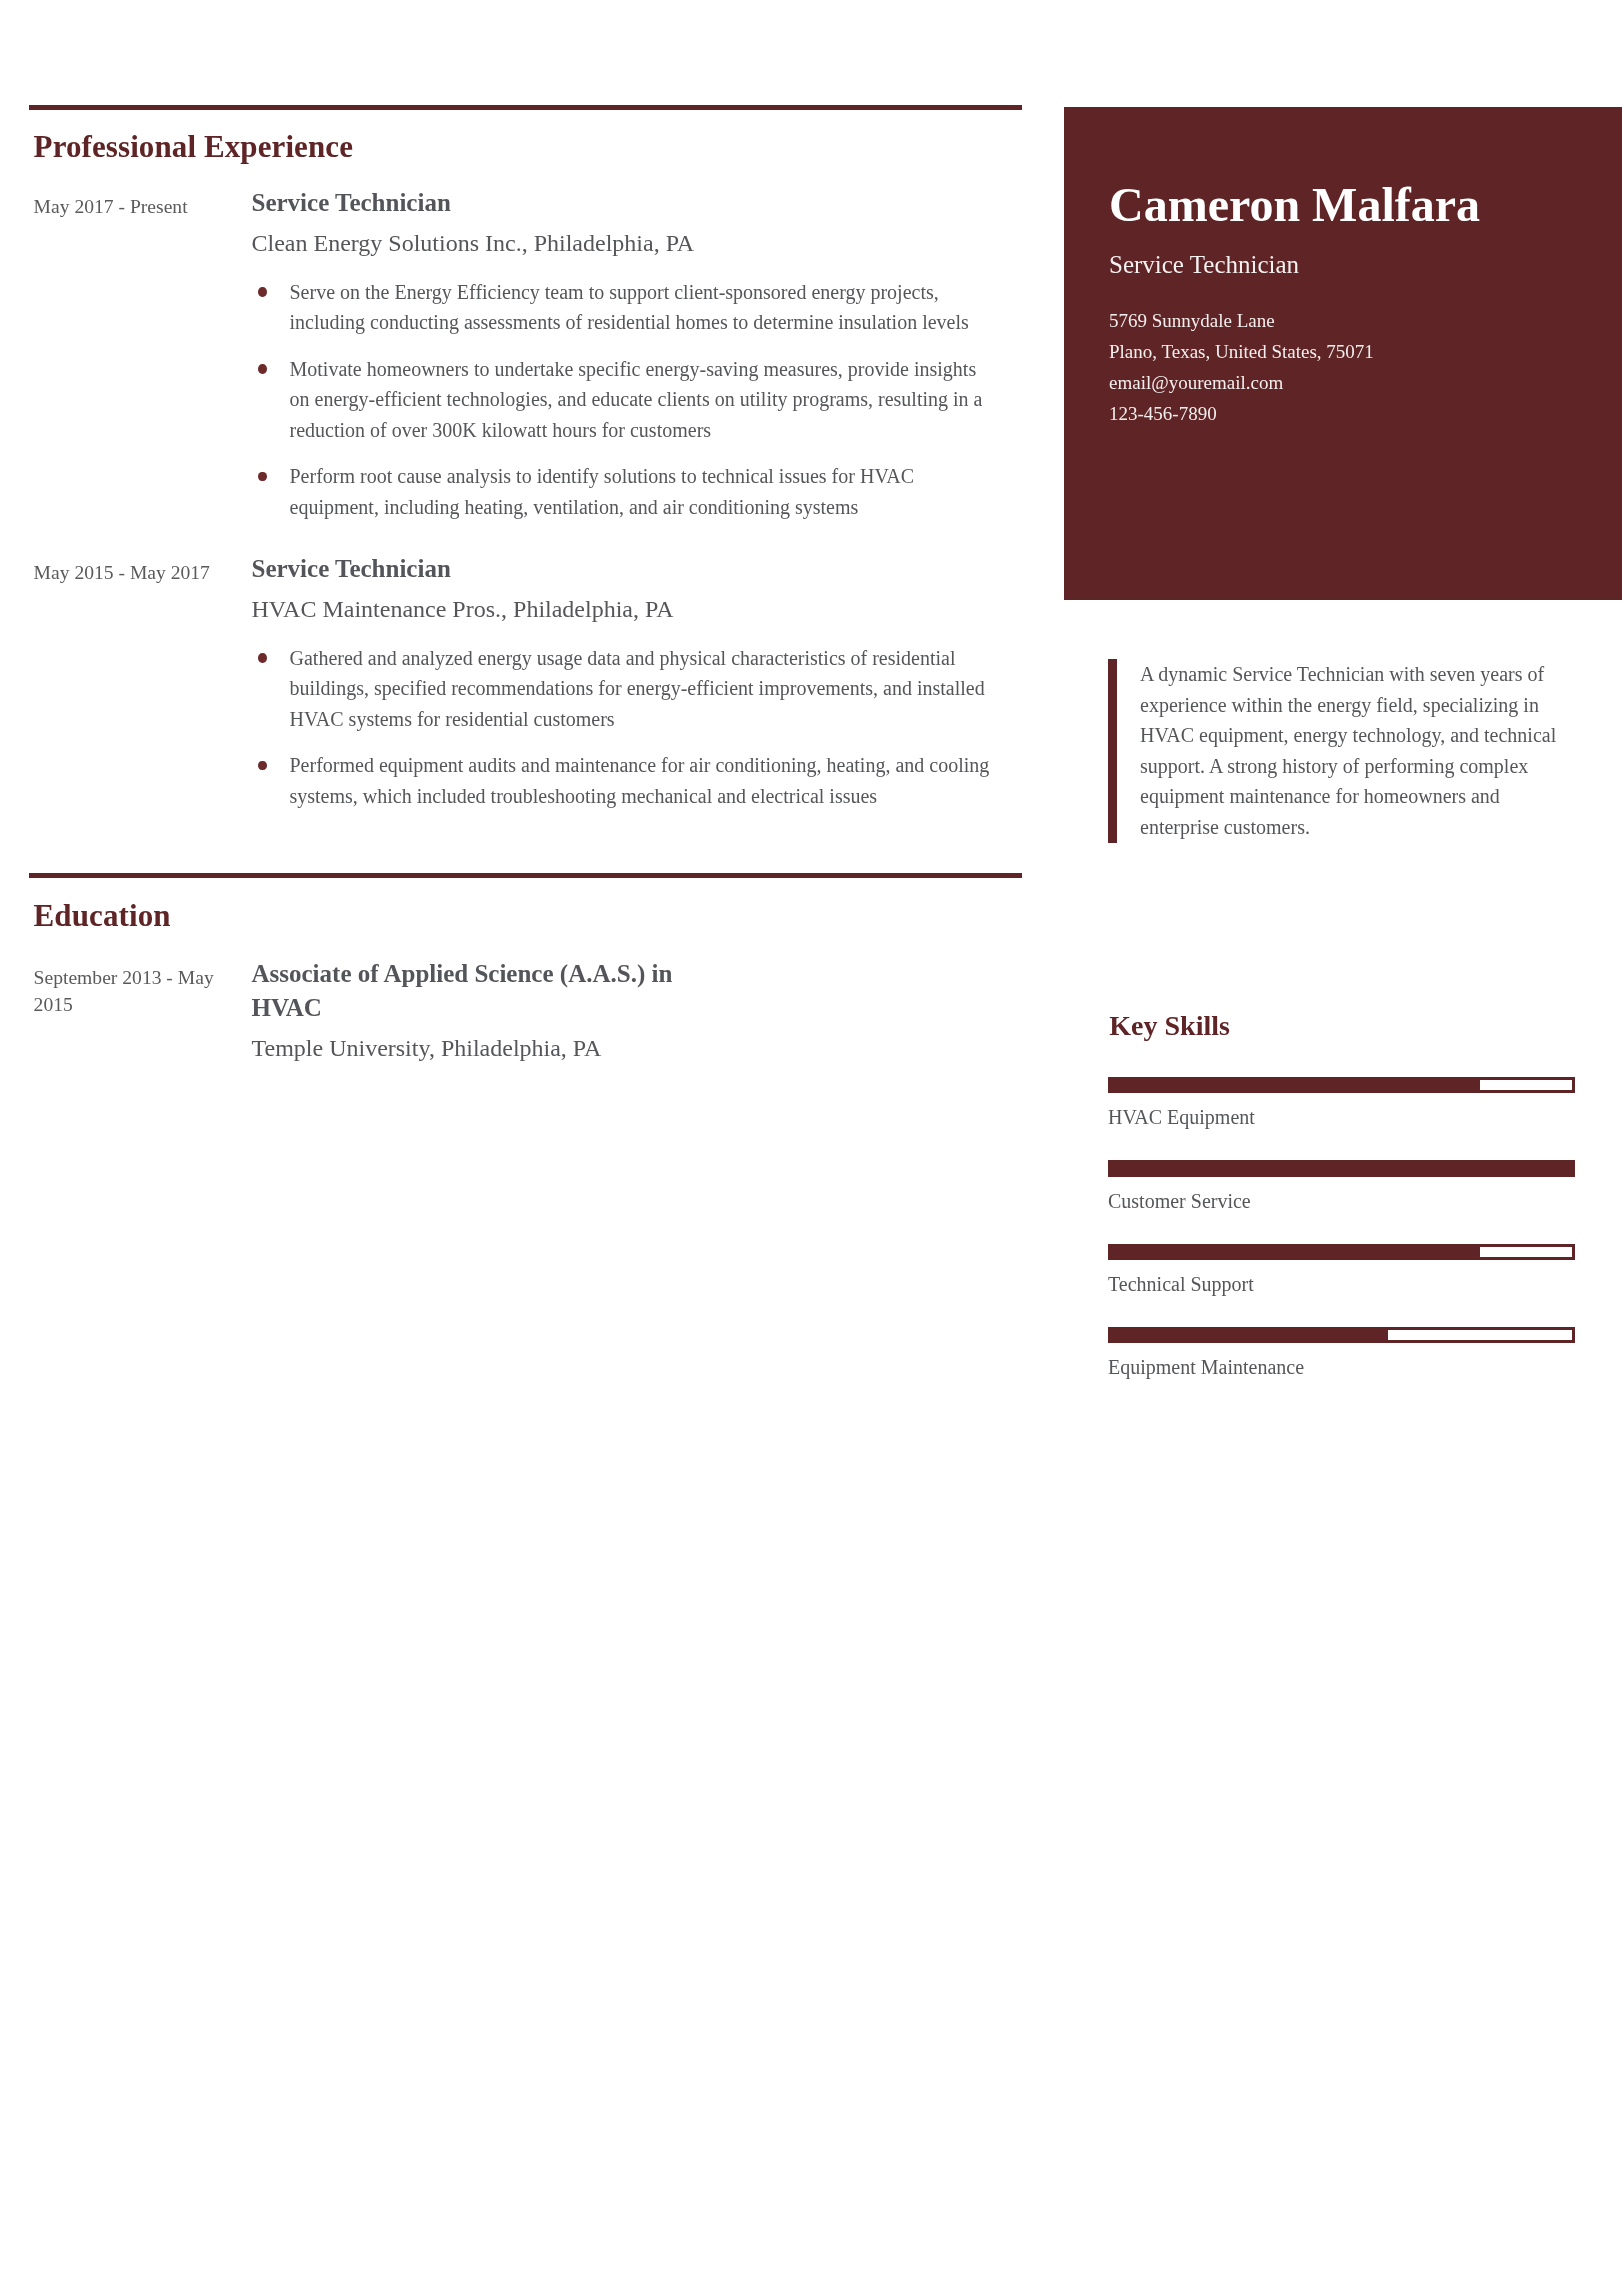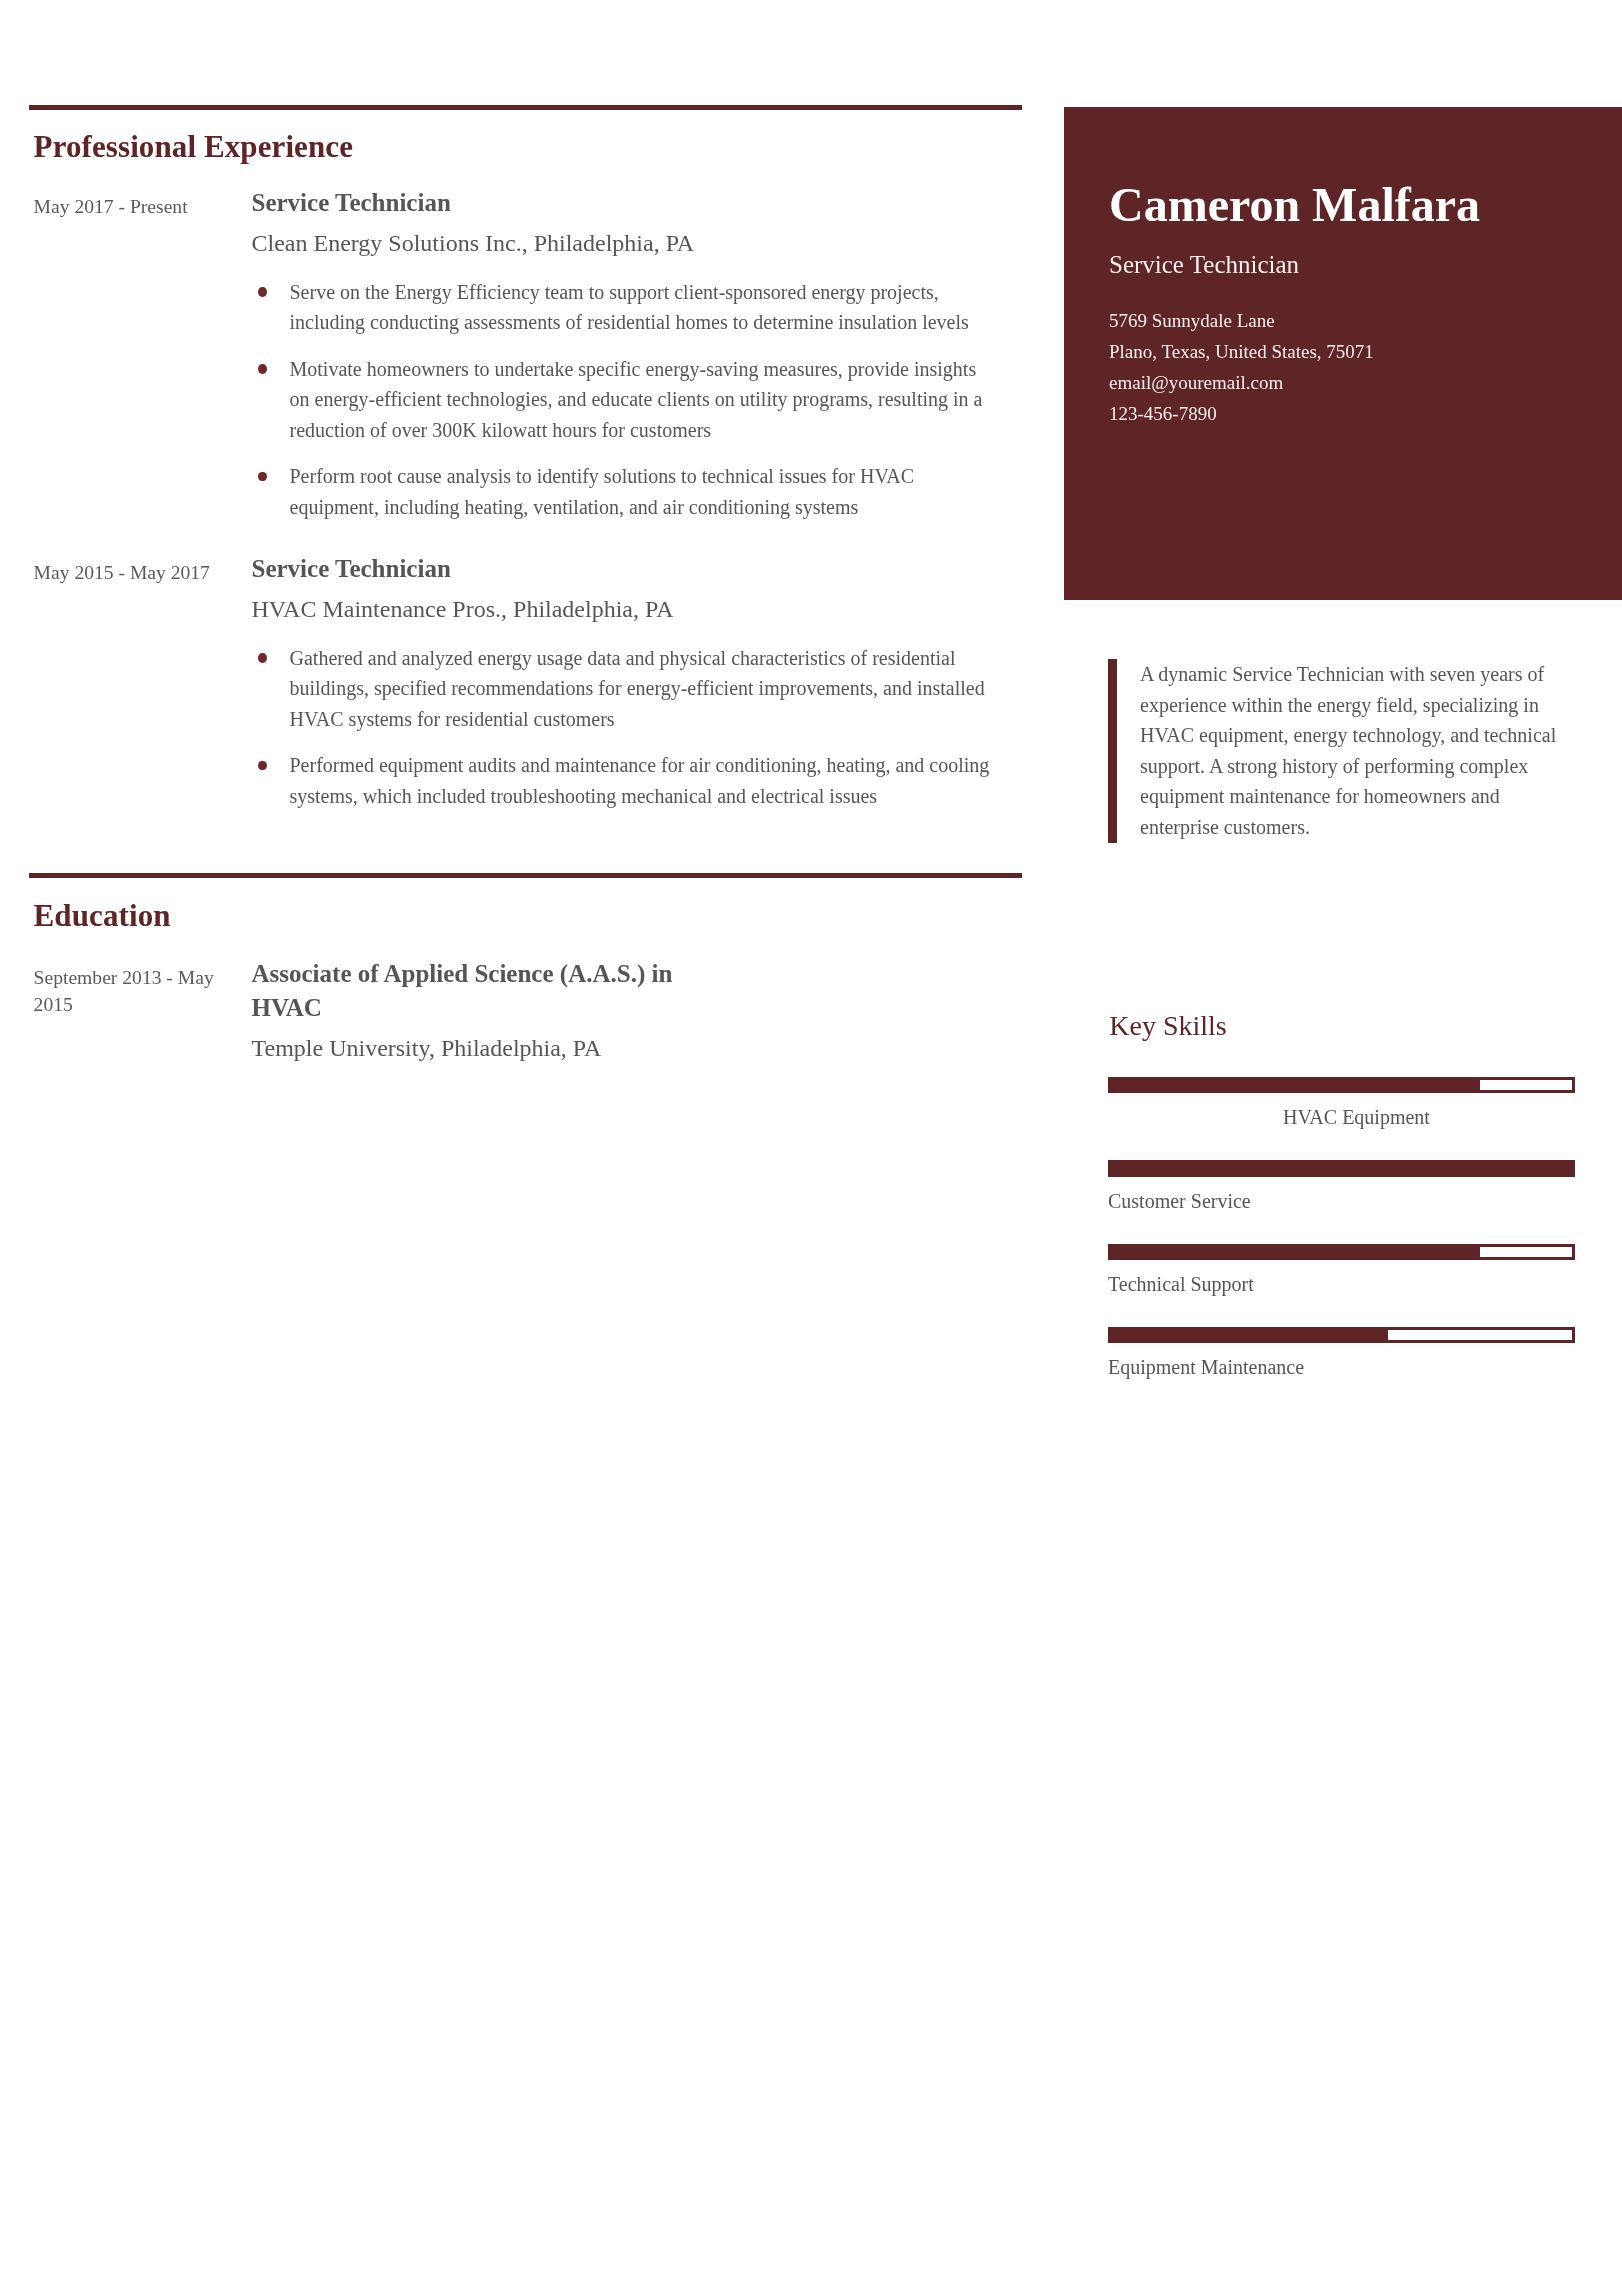--- a/index.html
+++ b/index.html
@@ -173,28 +173,28 @@
   }
 
   .skills-wrap {
     position: absolute;
     left: 44px;
     top: 1010px;
     width: 497px;
   }
   .skills-title {
     font-size: 28px;
-    font-weight: normal;
+    font-weight: bold;
     color: #5f2526;
     margin: 0 0 0 1.3px;
   }
   .skill {
     margin-top: 31px;
   }
-  .skill:first-of-type { margin-top: 35px; text-align: center; }
+  .skill:first-of-type { margin-top: 35px; }
   .skill-track {
     position: relative;
     width: 467px;
     height: 16.3px;
     border: 3.3px solid #5f2526;
     box-sizing: border-box;
     background: #ffffff;
   }
   .skill-fill {
     position: absolute;

